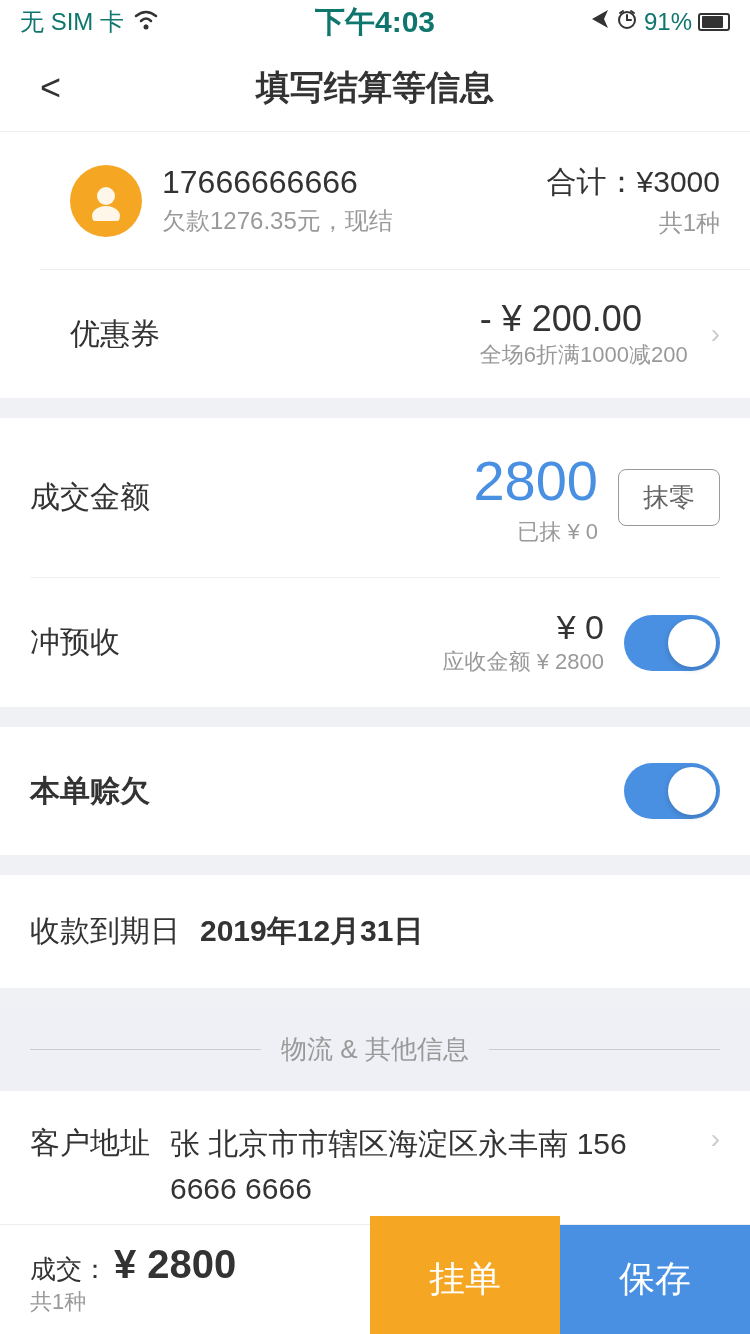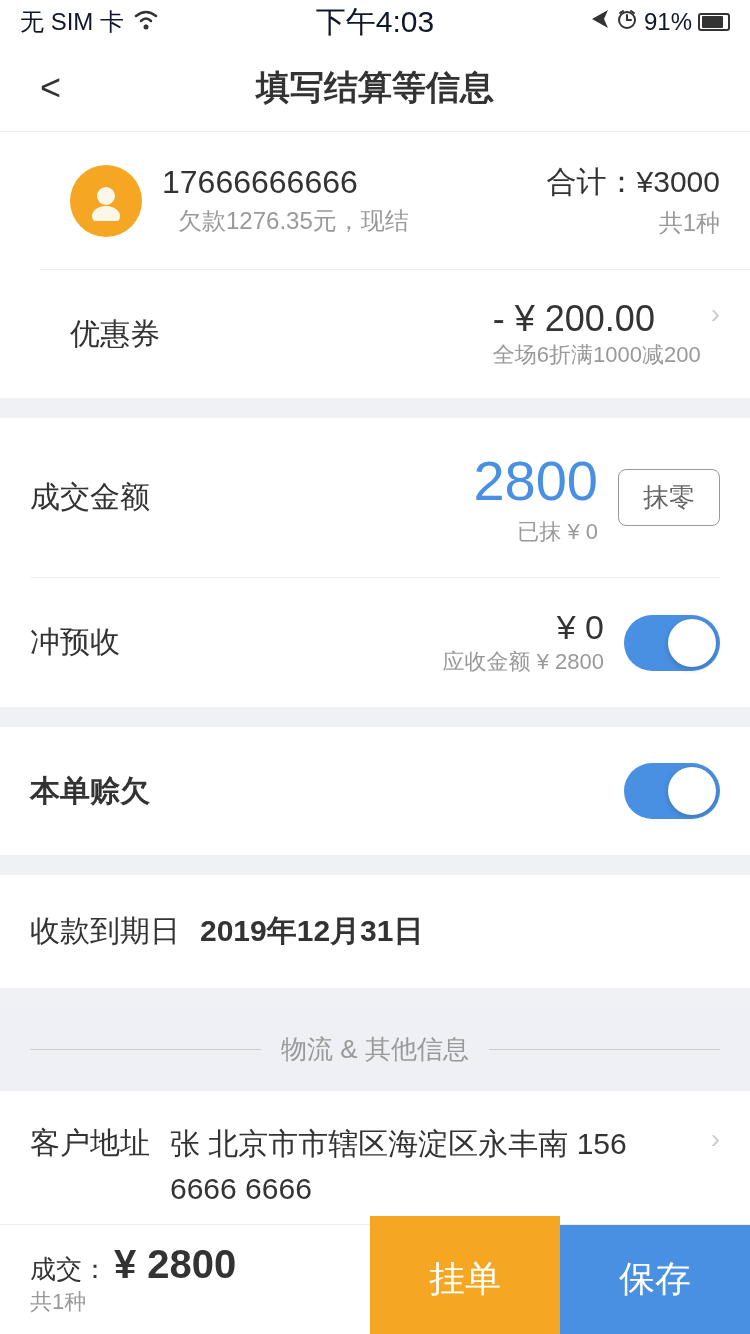--- a/index.html
+++ b/index.html
@@ -15,24 +15,24 @@
 
     
     .status-bar {
       height: 44px;
       background: #fff;
       display: flex;
       align-items: center;
       justify-content: space-between;
       padding: 0 20px;
       font-size: 24px;
-      color: #0f172a;
+      color: #0f766e;
     }
     .status-left { display: flex; align-items: center; gap: 8px; }
-    .status-center { font-size: 30px; font-weight: 400; }
+    .status-center { font-size: 30px; font-weight: 700; }
     .status-right { display: flex; align-items: center; gap: 6px; font-size: 24px; }
     .battery-bar {
       display: inline-flex; align-items: center;
       border: 2px solid #333; border-radius: 3px; padding: 1px 2px;
       height: 18px; width: 32px; position: relative;
     }
     .battery-fill {
       background: #333; height: 12px; width: 88%; border-radius: 1px;
     }
 
@@ -96,21 +96,20 @@
     }
     .user-name {
       font-size: 32px;
       font-weight: 500;
       color: #333;
     }
     .user-sub {
       font-size: 24px;
       color: #999;
       margin-top: 4px;
-      margin-left: 16px;
     }
     .user-right {
       text-align: right;
     }
     .total-amount {
       font-size: 30px;
       color: #333;
     }
     .total-count {
       font-size: 24px;
@@ -125,21 +124,22 @@
       justify-content: space-between;
       padding: 28px 30px;
       border-top: 1px solid #eee;
     }
     .coupon-label {
       font-size: 30px;
       color: #333;
     }
     .coupon-right {
       display: flex;
-      gap: 10px;
+      align-items: center;
+      gap: 23px;
     }
     .coupon-discount {
       font-size: 36px;
       color: #333;
       font-weight: 500;
     }
     .coupon-desc {
       font-size: 22px;
       color: #999;
       text-align: right;

